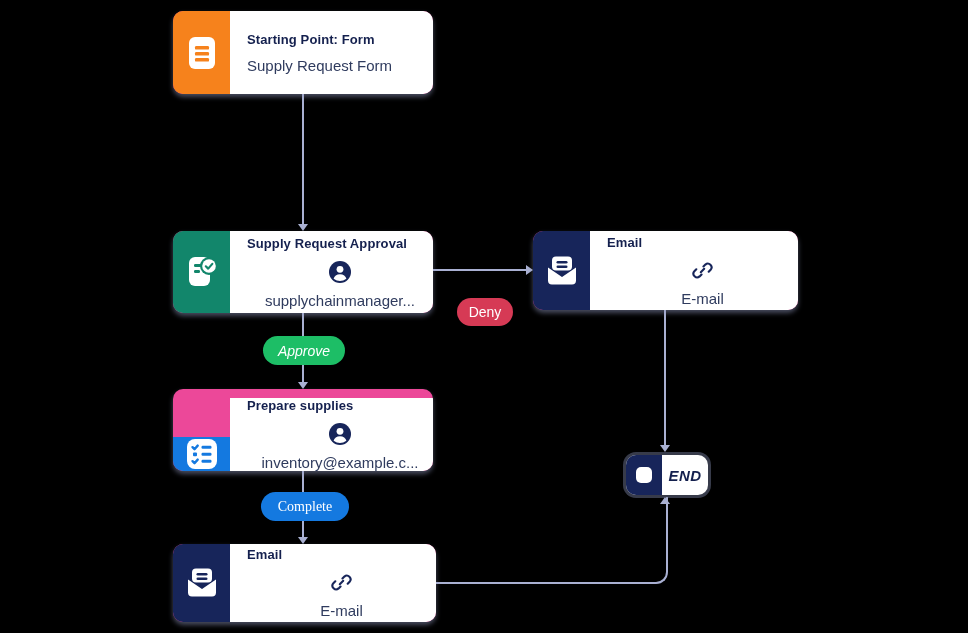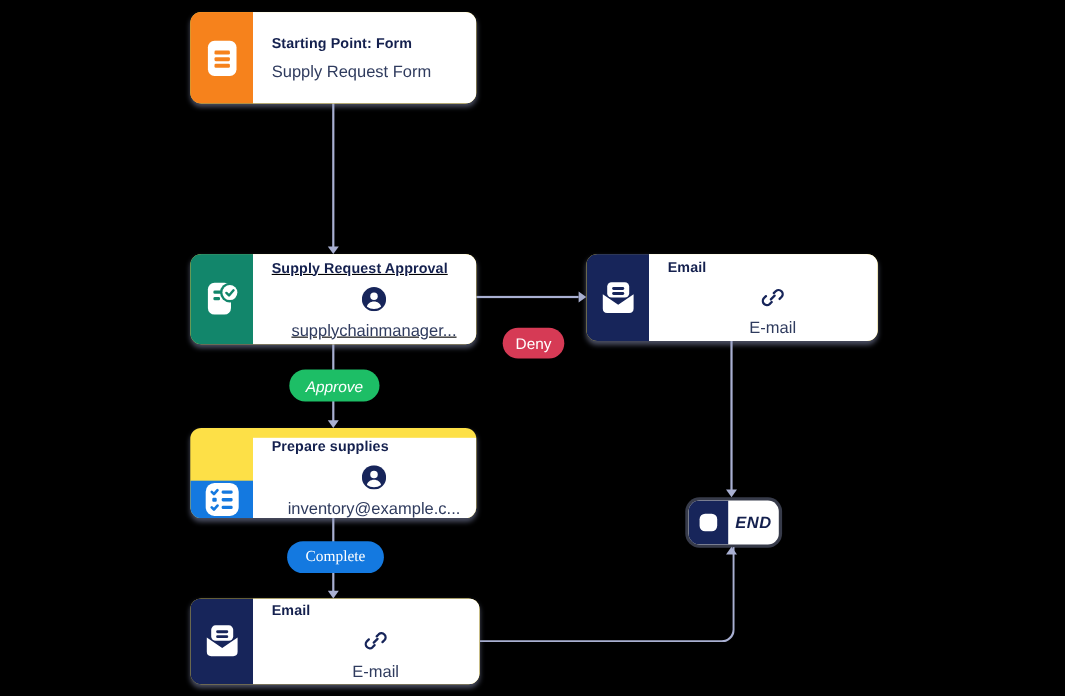--- a/index.html
+++ b/index.html
@@ -3,39 +3,39 @@
 <meta charset="utf-8">
 <style>
   html,body { margin:0; padding:0; background:#000; }
   .canvas {
     position:relative; width:968px; height:633px; background:#000;
     font-family:"Liberation Sans", sans-serif; overflow:hidden;
   }
 
   
   .node {
-    position:absolute; display:flex; border-radius:10px; background:#fde047;
+    position:absolute; display:flex; border-radius:10px; background:#ec4899;
     overflow:hidden; box-shadow:0 3px 5px rgba(146,154,192,.5);
   }
   .accent { flex:0 0 57px; display:flex; align-items:center; justify-content:center; }
   .accent-orange { background:#F6821C; }
   .accent-green  { background:#12866B; }
   .accent-blue   { background:#1479E0; }
   .accent-navy   { background:#17255A; }
   .body {
     flex:1; display:flex; flex-direction:column; justify-content:center;
     gap:10px; padding-left:17px; background:#fff;
   }
   .title { font-size:13px; font-weight:700; color:#14204E; letter-spacing:.1px; }
   .subtitle { font-size:15px; color:#2F3B5E; }
   .subtitle-row { display:flex; align-items:center; gap:9px; font-size:15px; color:#2F3B5E;flex-direction:column; }
   .sub-icon { display:flex; align-items:center; }
 
   .node-start          { left:173px; top:11px;  width:260px; height:83px; }
-  .node-approval       { left:173px; top:231px; width:260px; height:82px;text-decoration:underline; }
+  .node-approval       { left:173px; top:231px; width:260px; height:82px; }
   .node-email-deny     { left:533px; top:231px; width:265px; height:79px; }
   .node-prepare        { left:173px; top:389px; width:260px; height:82px;align-items:flex-end; }
   .node-email-complete { left:173px; top:544px; width:263px; height:78px; }
 
   
   .end-node {
     position:absolute; left:626px; top:455px; width:82px; height:40px;
     display:flex; border-radius:10px; overflow:hidden; background:#fff;
     box-shadow:0 0 0 3px rgba(122,130,164,.45);
   }

